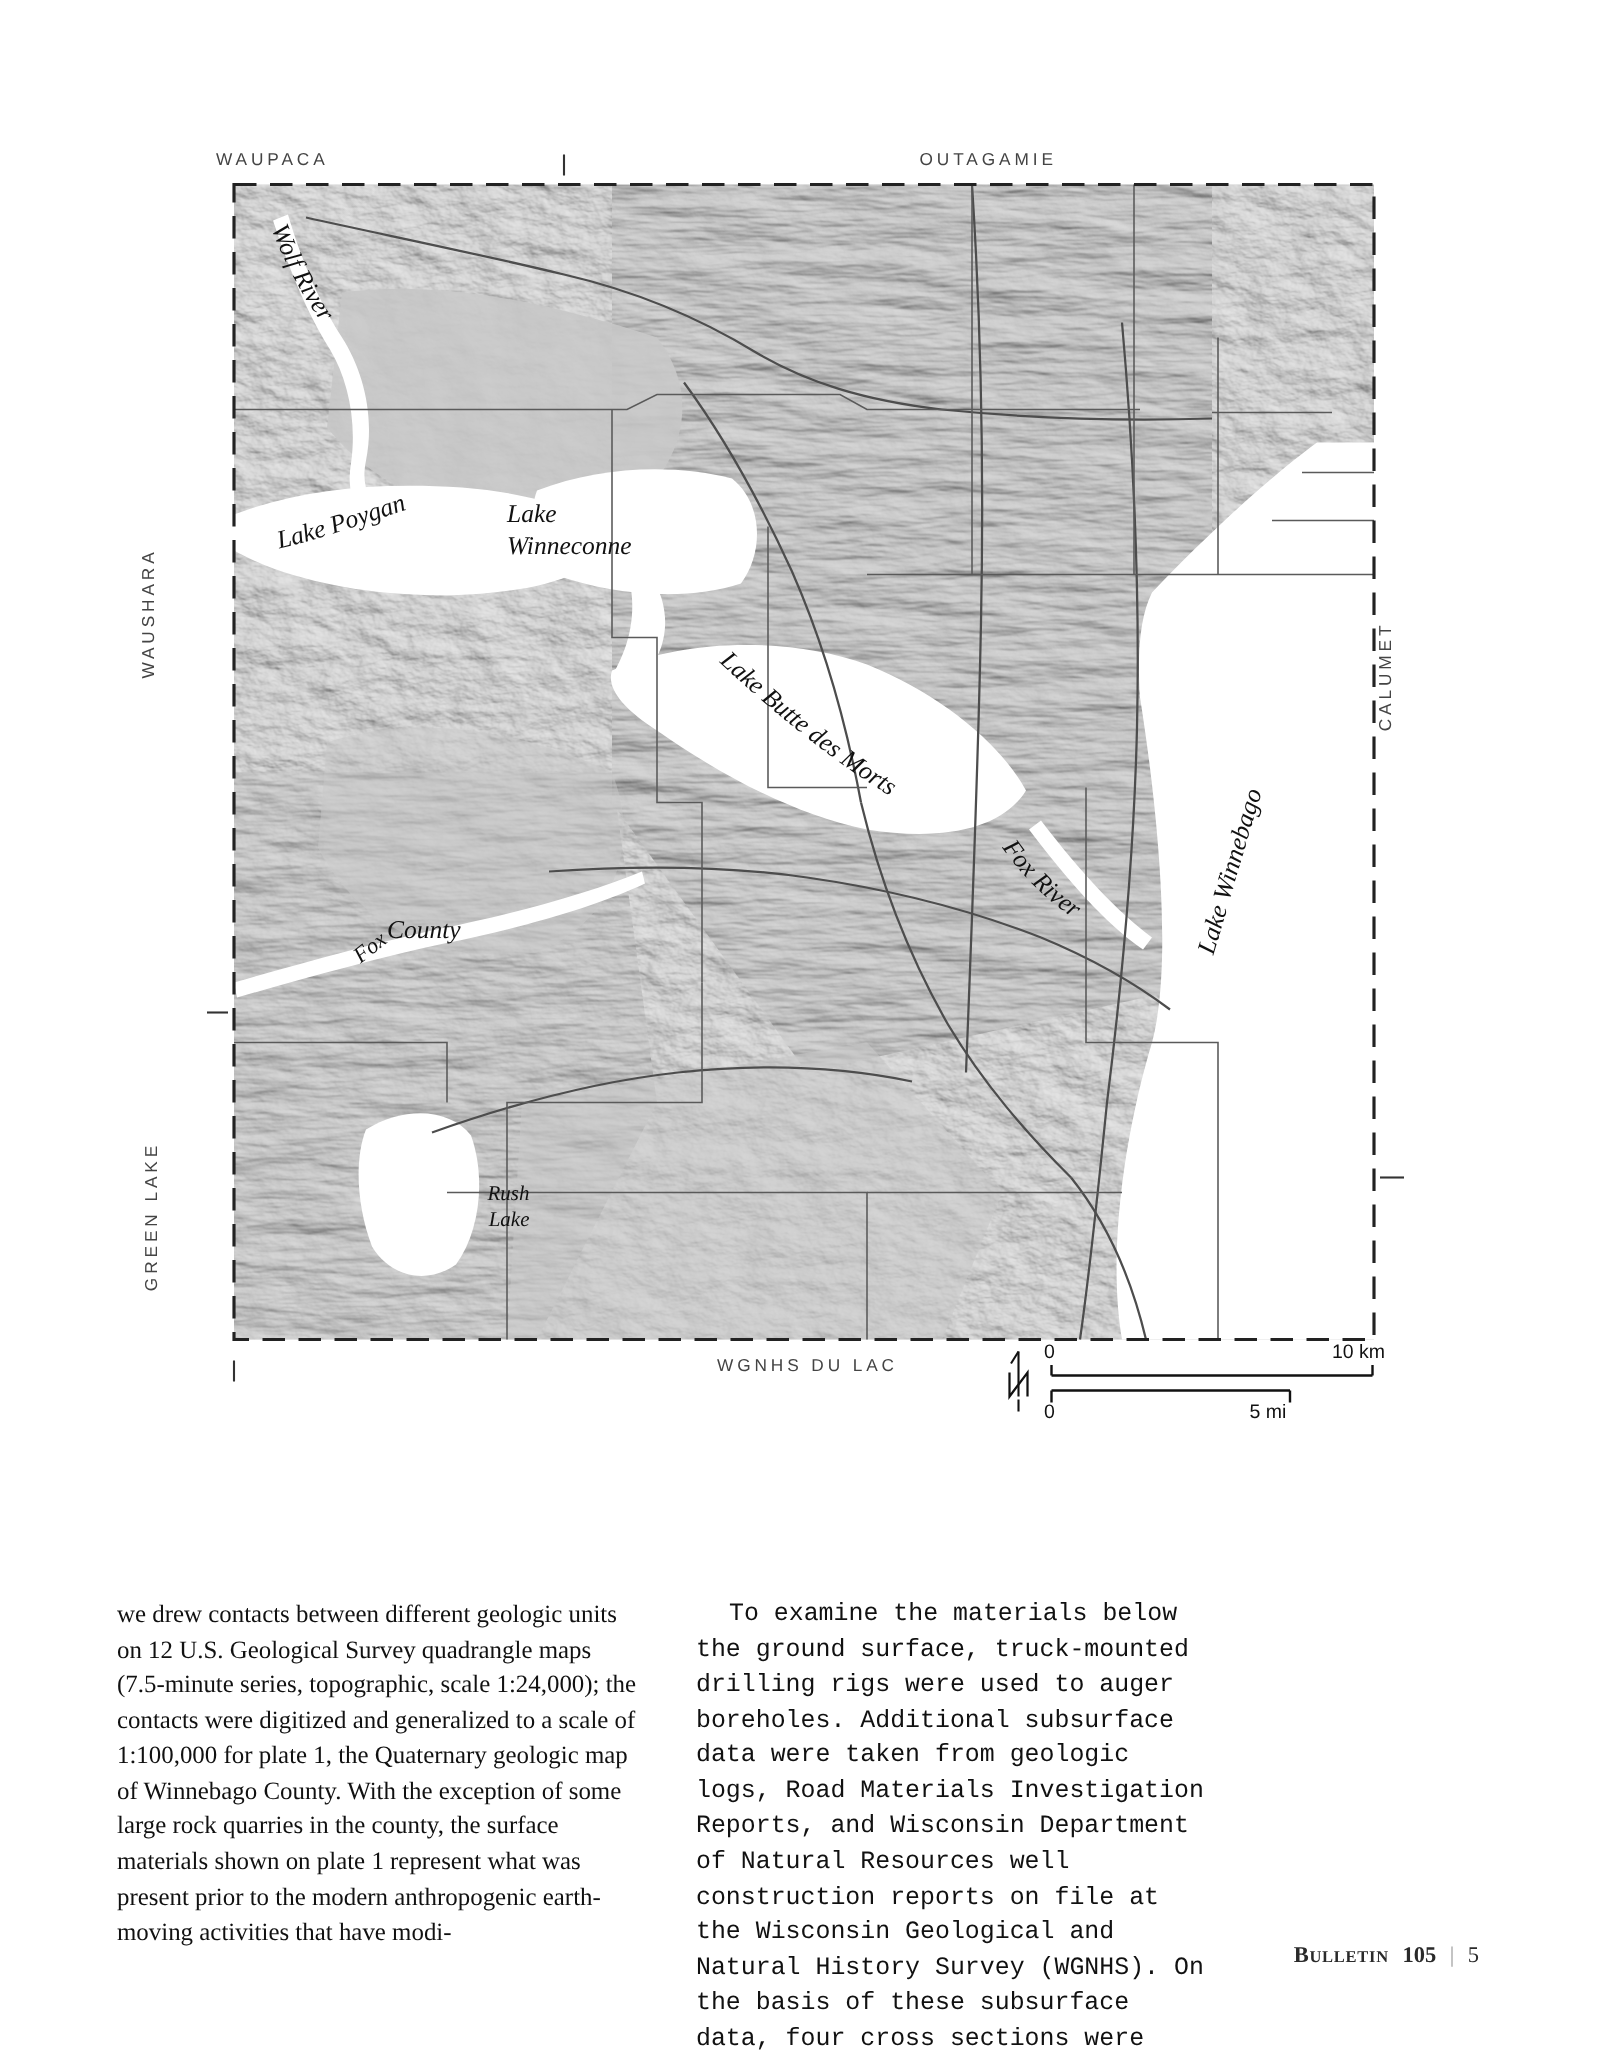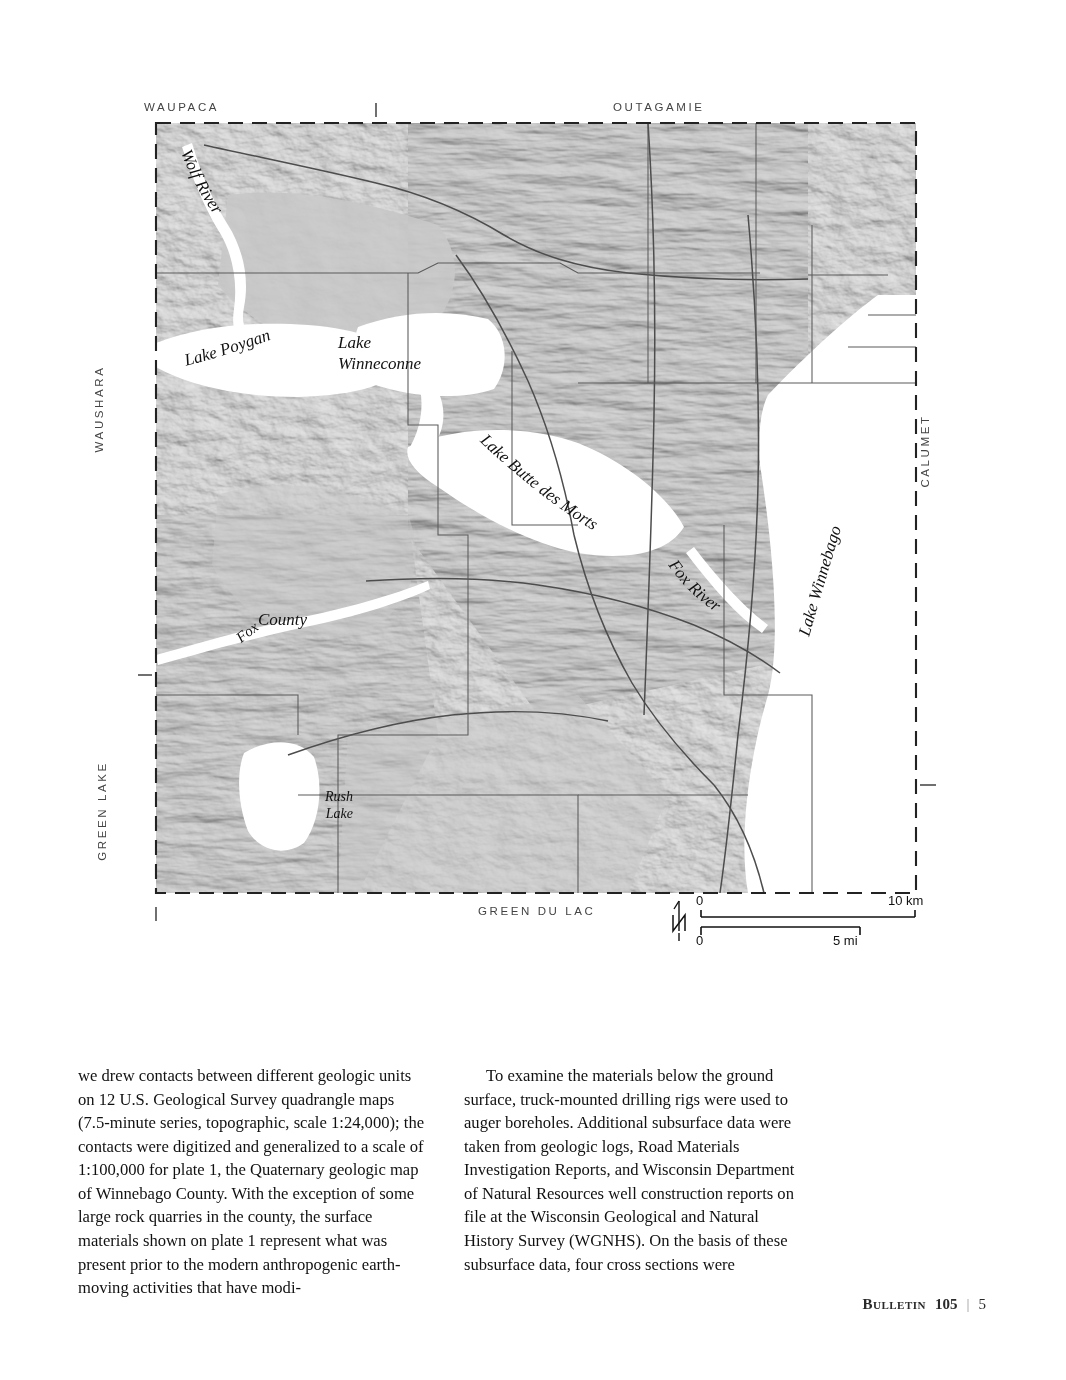--- a/index.html
+++ b/index.html
@@ -167,21 +167,21 @@
   }
   .body-col {
     width: 348px;
     font-family: "Liberation Serif", serif;
     font-size: 16.6px;
     line-height: 1.42;
     color: #111111;
     text-align: left;
   }
   .body-col p { margin: 0; }
-  .body-col p.indented { text-indent: 22px; }
+  .body-col p.indented { text-indent: 22px; font-family: Liberation Mono, monospace; }
 
   
   #page-footer {
     position: absolute;
     right: 80px;
     top: 1296px;
     font-family: "Liberation Serif", serif;
     font-size: 15px;
     color: #2a2a2a;
     display: flex;
@@ -374,21 +374,21 @@
     </div>
 
     <div class="hydro-label" id="label-fox-river-lower">County</div>
     <div class="hydro-label" id="label-fox-lower">Fox</div>
 
     <div class="county-label" id="county-waupaca">WAUPACA</div>
     <div class="county-label" id="county-outagamie">OUTAGAMIE</div>
     <div class="county-label" id="county-waushara">WAUSHARA</div>
     <div class="county-label" id="county-greenlake">GREEN LAKE</div>
     <div class="county-label" id="county-calumet">CALUMET</div>
-    <div class="county-label" id="county-fonddulac">GREEN DU LAC</div>
+    <div class="county-label" id="county-fonddulac">WGNHS DU LAC</div>
   </div>
 
   <div id="scale-group">
     <svg width="300" height="70" viewBox="0 0 300 70">
 
       <g stroke="#111" stroke-width="1.4" fill="none">
         <line x1="19" y1="38" x2="19" y2="8"></line>
         <path d="M 19,8 L 14,16"></path>
         <path d="M 13,22 L 13,38 L 25,22 L 25,38" stroke-width="1.5"></path>
         <line x1="19" y1="40" x2="19" y2="48"></line>

